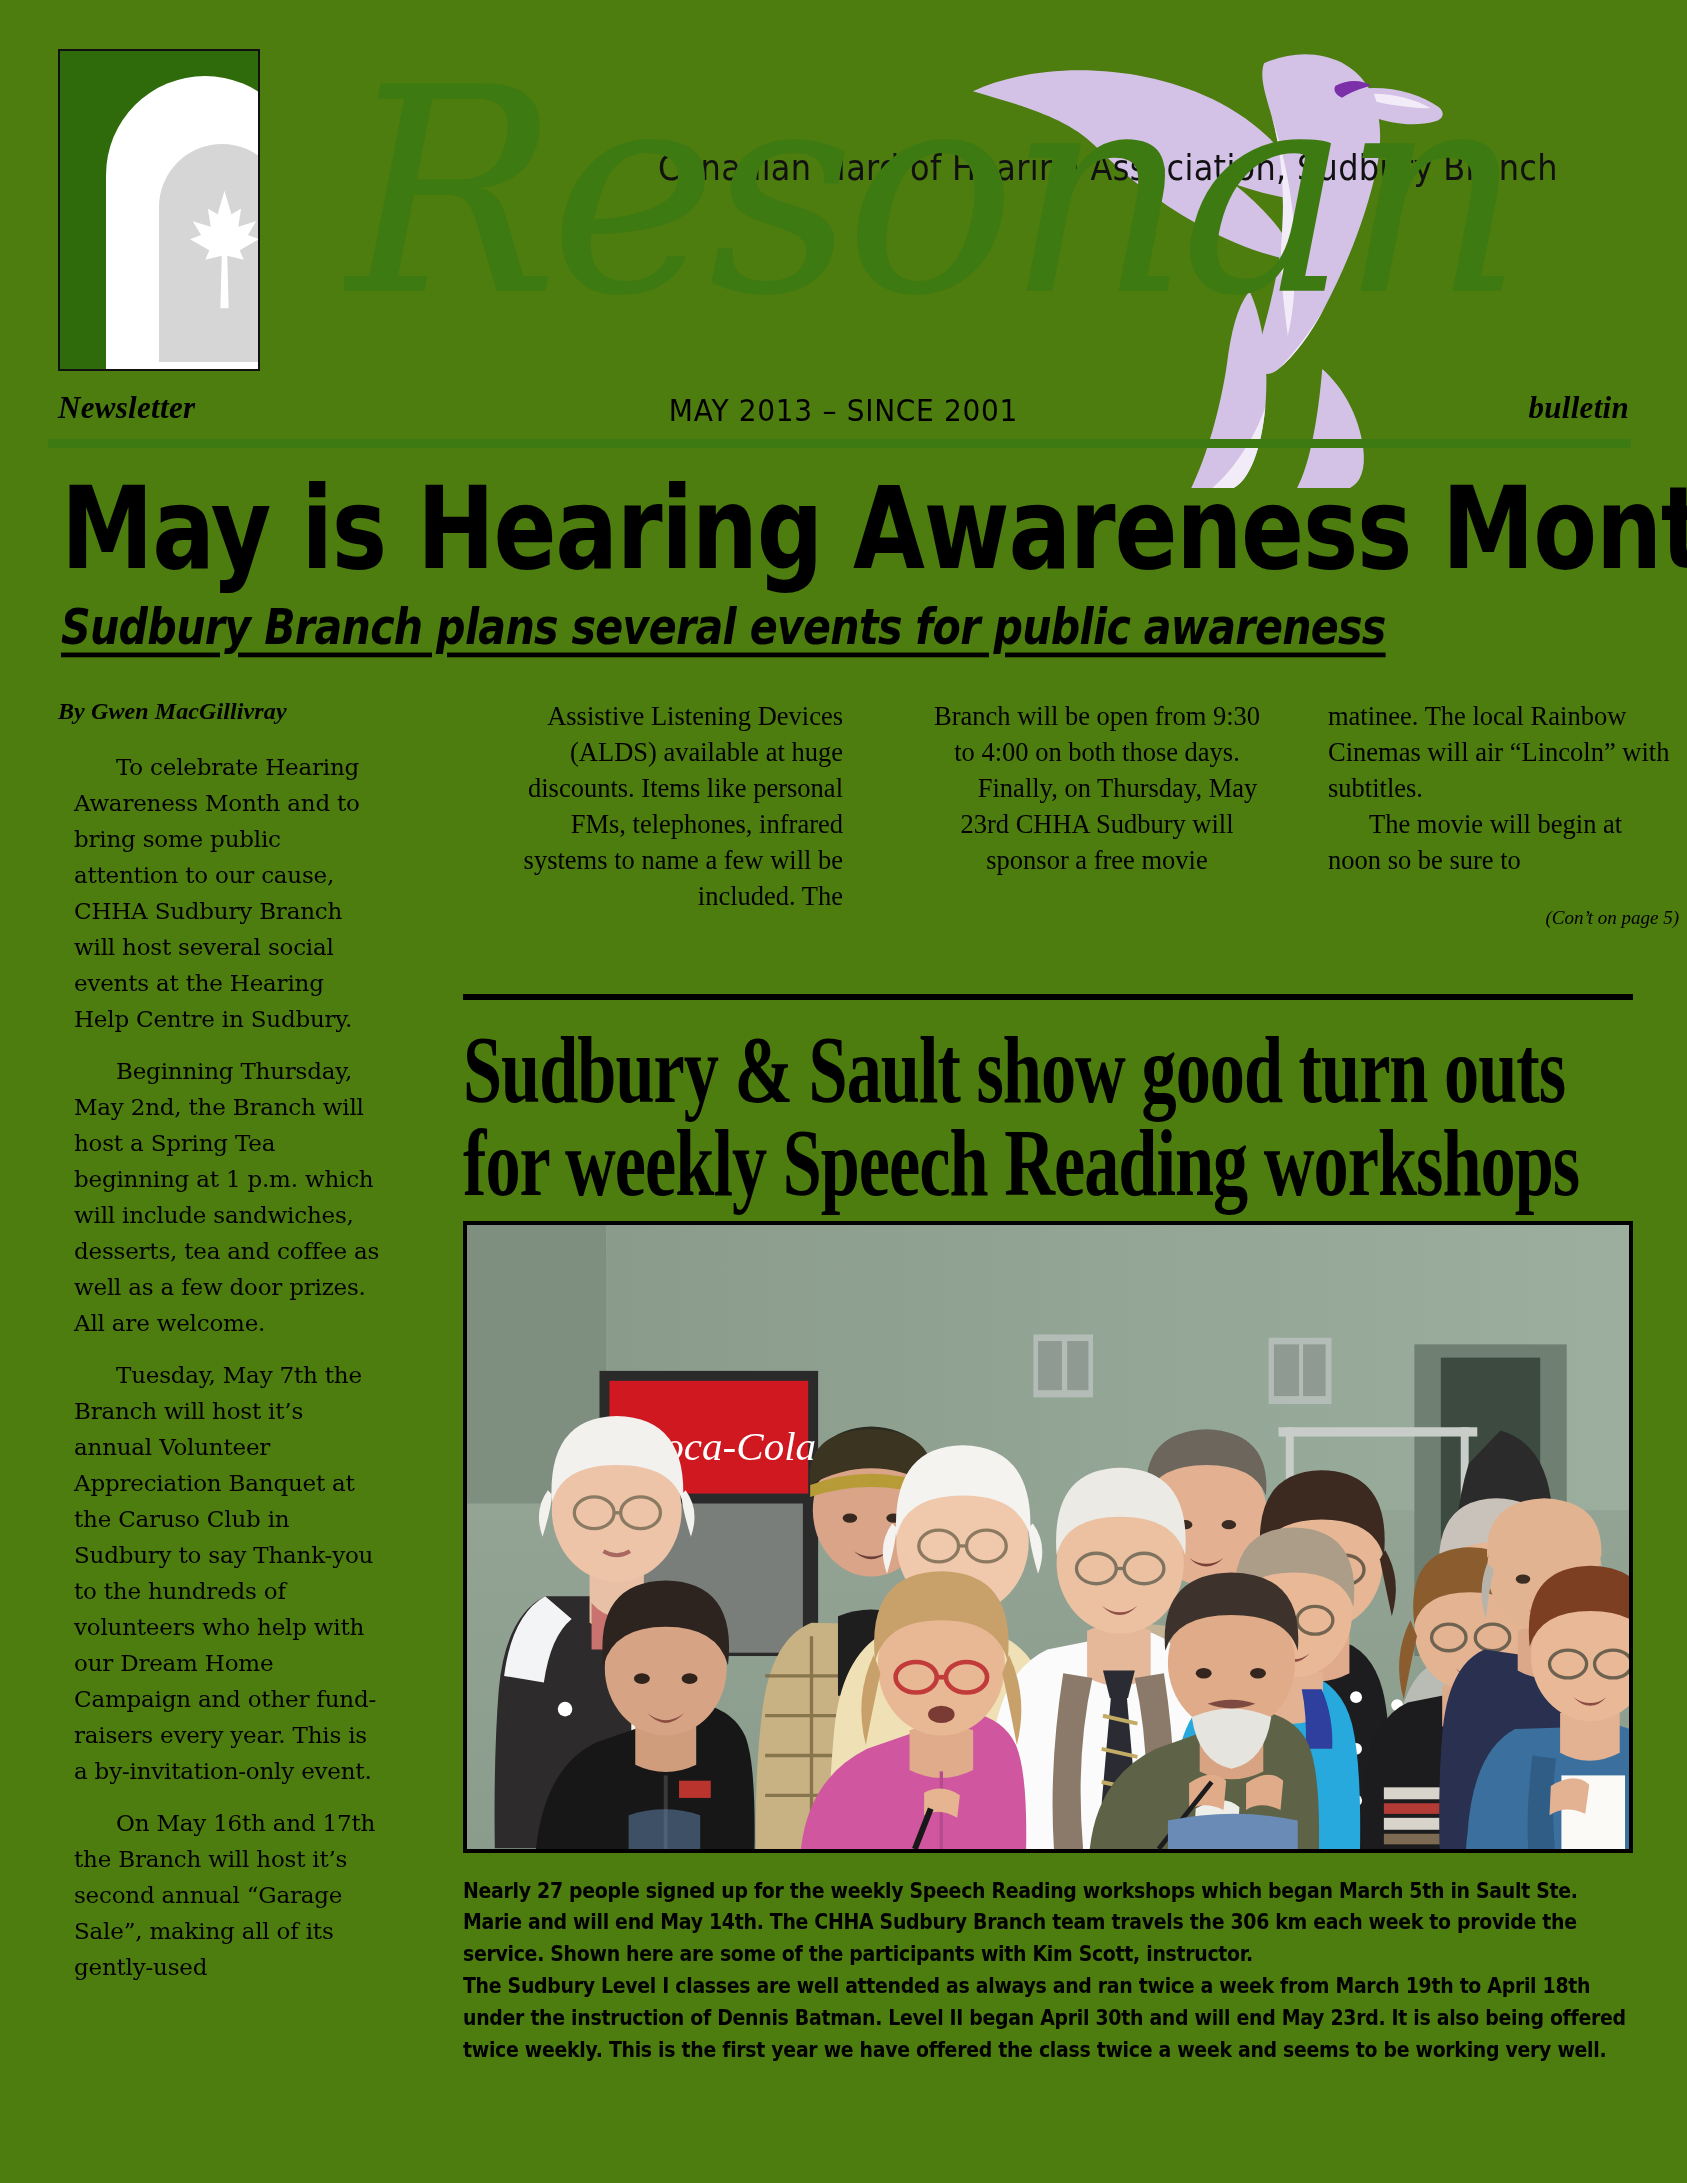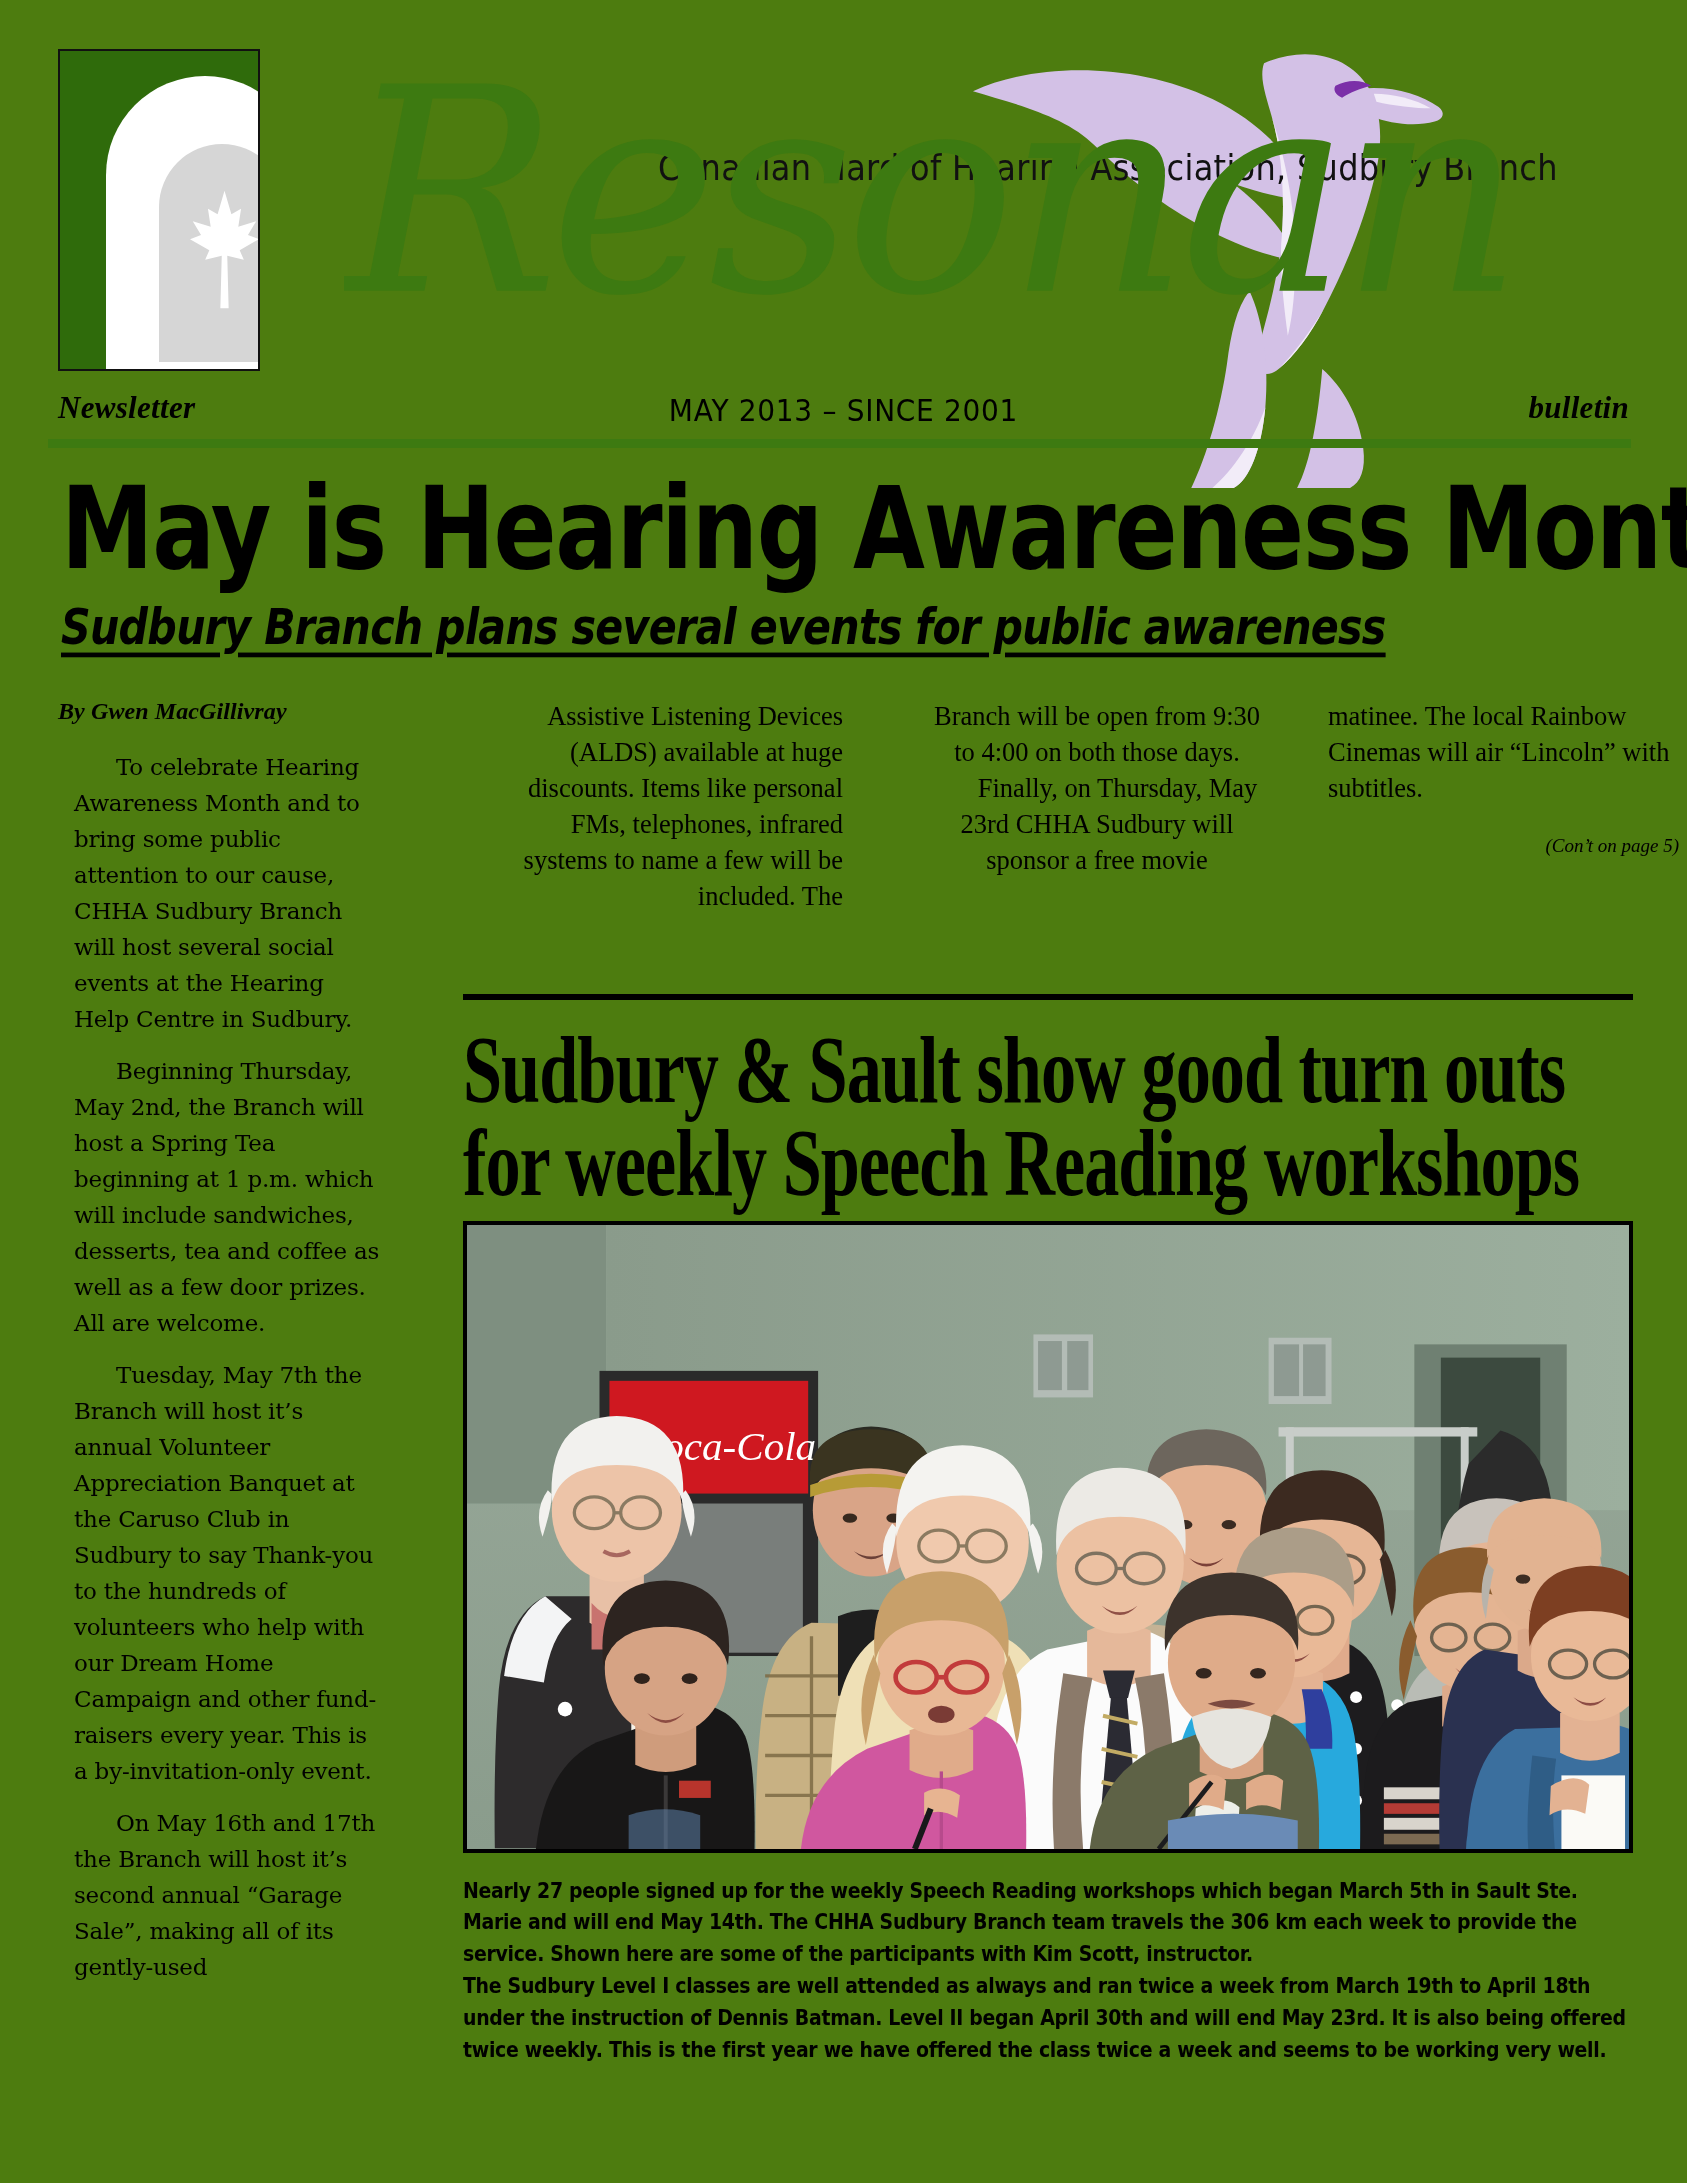--- a/index.html
+++ b/index.html
@@ -165,20 +165,21 @@
     <div class="col c3">
       <div class="bodyB">
         <p>Branch will be open from 9:30 to 4:00 on both those days.</p>
         <p class="ind">Finally, on Thursday, May 23rd CHHA Sudbury will sponsor a free movie</p>
       </div>
     </div>
 
     <div class="col c4">
       <div class="bodyB">
         <p>matinee.  The local Rainbow Cinemas will air “Lincoln” with subtitles.</p>
+        <p class="ind">The movie will begin at noon so be sure to</p>
       </div>
       <div class="contd">(Con’t on page 5)</div>
     </div>
   </div>
 
   <div class="black-rule"></div>
 
   <div class="hl2">
     <div>Sudbury &amp; Sault show good turn outs</div>
     <div>for weekly Speech Reading workshops</div>

